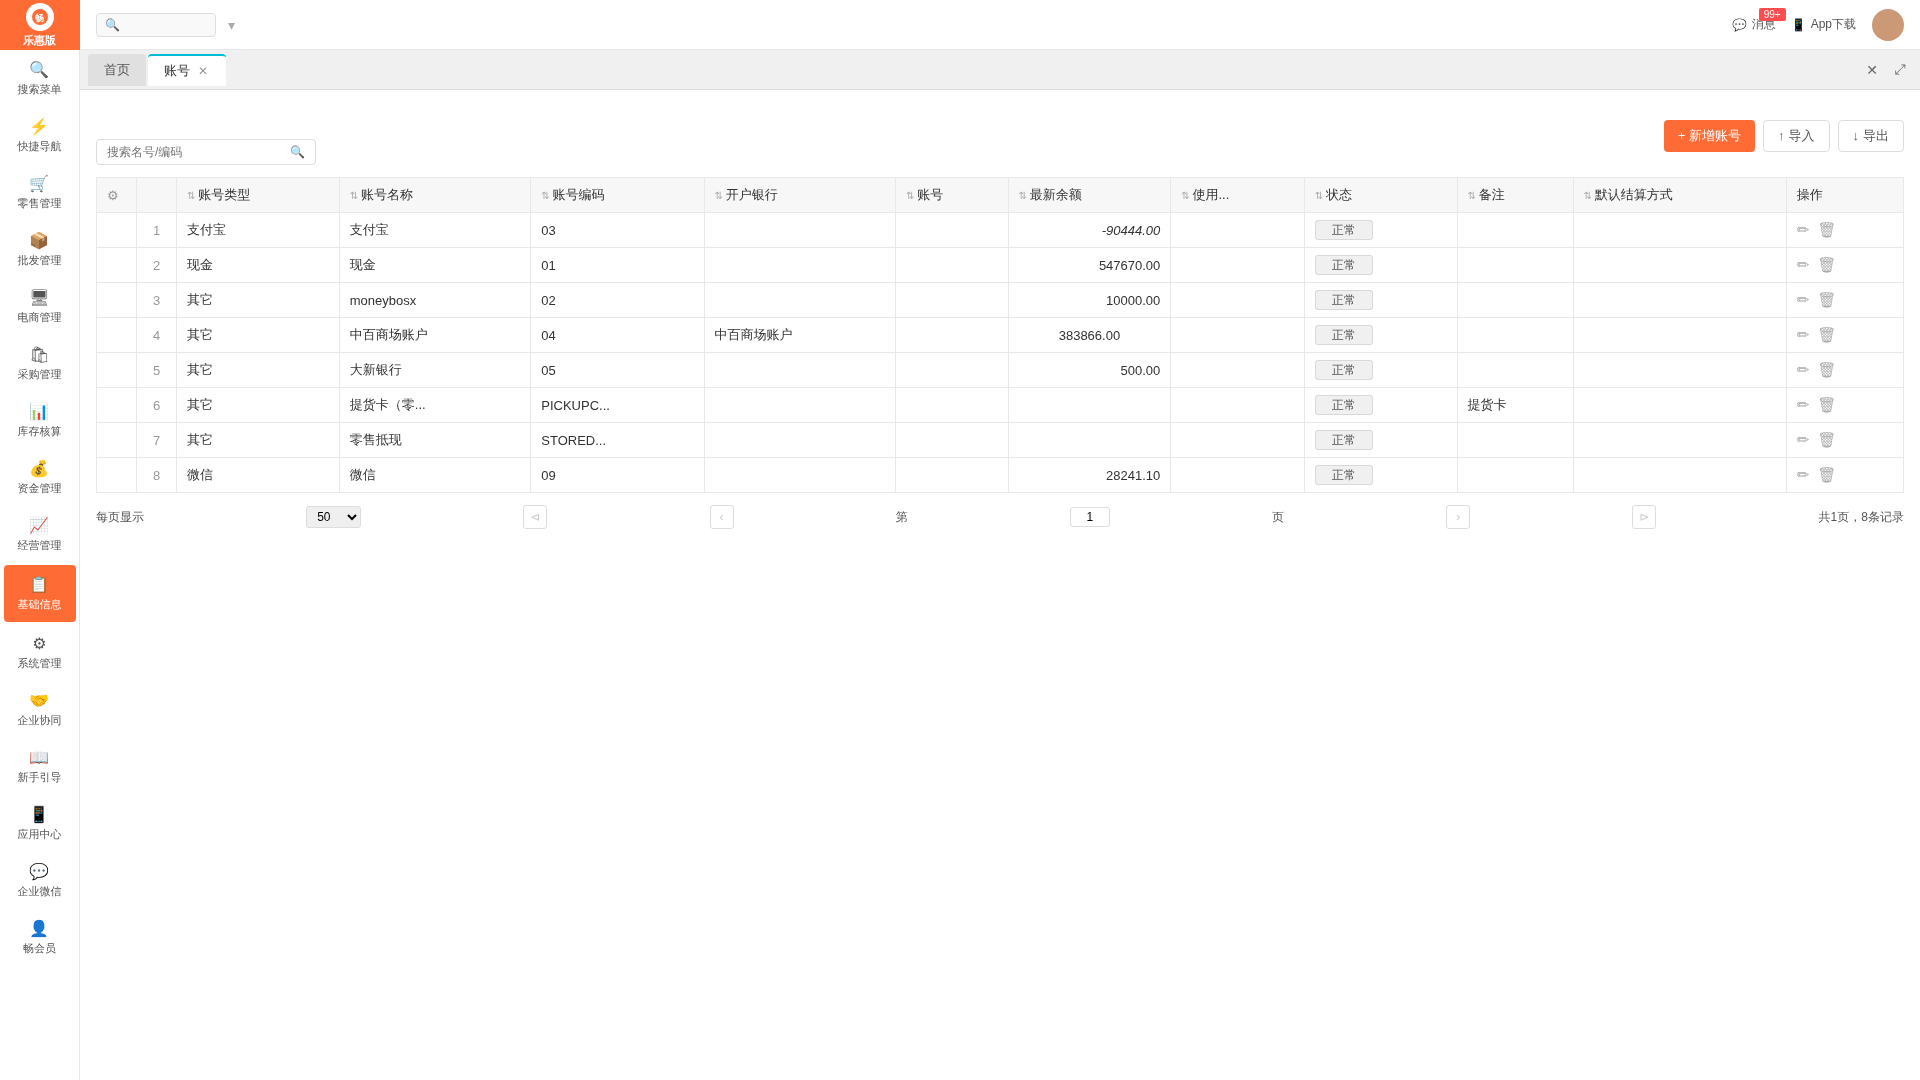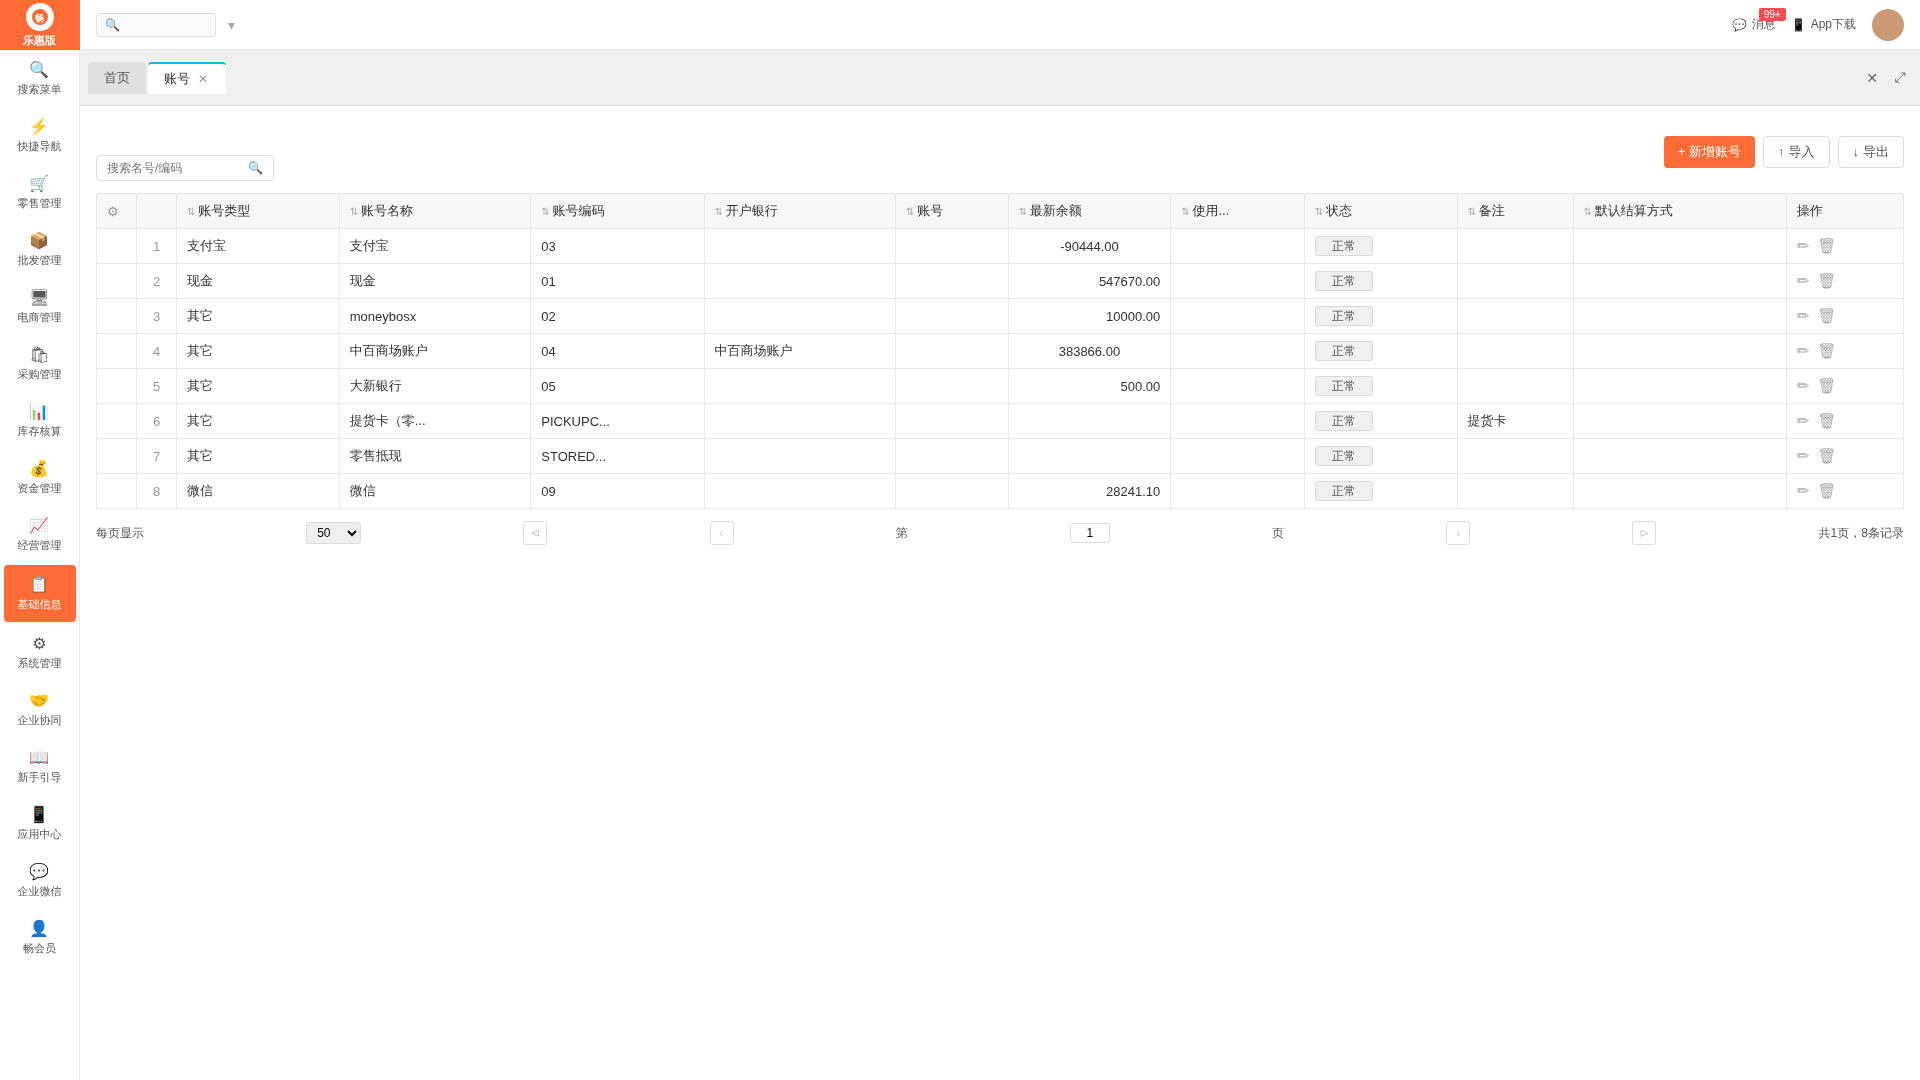--- a/index.html
+++ b/index.html
@@ -123,21 +123,21 @@
     .avatar {
       width: 32px;
       height: 32px;
       background: #ccc;
       border-radius: 50%;
       overflow: hidden;
     }
 
     
     .tabbar {
-      height: 56px;
+      height: 40px;
       background: #f0f0f0;
       display: flex;
       align-items: center;
       padding: 0 0 0 8px;
       border-bottom: 1px solid #ddd;
       flex-shrink: 0;
     }
     .tab {
       height: 32px;
       padding: 0 16px;
@@ -195,21 +195,21 @@
       align-items: center;
       justify-content: space-between;
       margin-bottom: 12px;
     }
     .search-box {
       display: flex;
       align-items: center;
       border: 1px solid #ddd;
       border-radius: 4px;
       padding: 5px 10px;
-      width: 178px;
+      width: 220px;
       font-size: 12px;
       color: #999;
       margin-top: 33px;
     }
     .search-box input {
       border: none;
       outline: none;
       font-size: 12px;
       width: 100%;
       color: #999;
@@ -504,21 +504,21 @@
       </thead>
       <tbody id="table-body">
           <tr>
     <td class="row-num"></td>
     <td class="row-num">1</td>
     <td>支付宝</td>
     <td>支付宝</td>
     <td>03</td>
     <td></td>
     <td></td>
-    <td style="text-align:center;">-90444.00</td>
+    <td style="text-align:right;font-style:italic;">-90444.00</td>
     <td></td>
     <td><span class="status-badge">正常</span></td>
     <td></td>
     <td></td>
     <td>
       <div class="action-icons">
         <span class="action-icon" title="编辑">✏</span>
         <span class="action-icon" title="删除">🗑</span>
       </div>
     </td>

